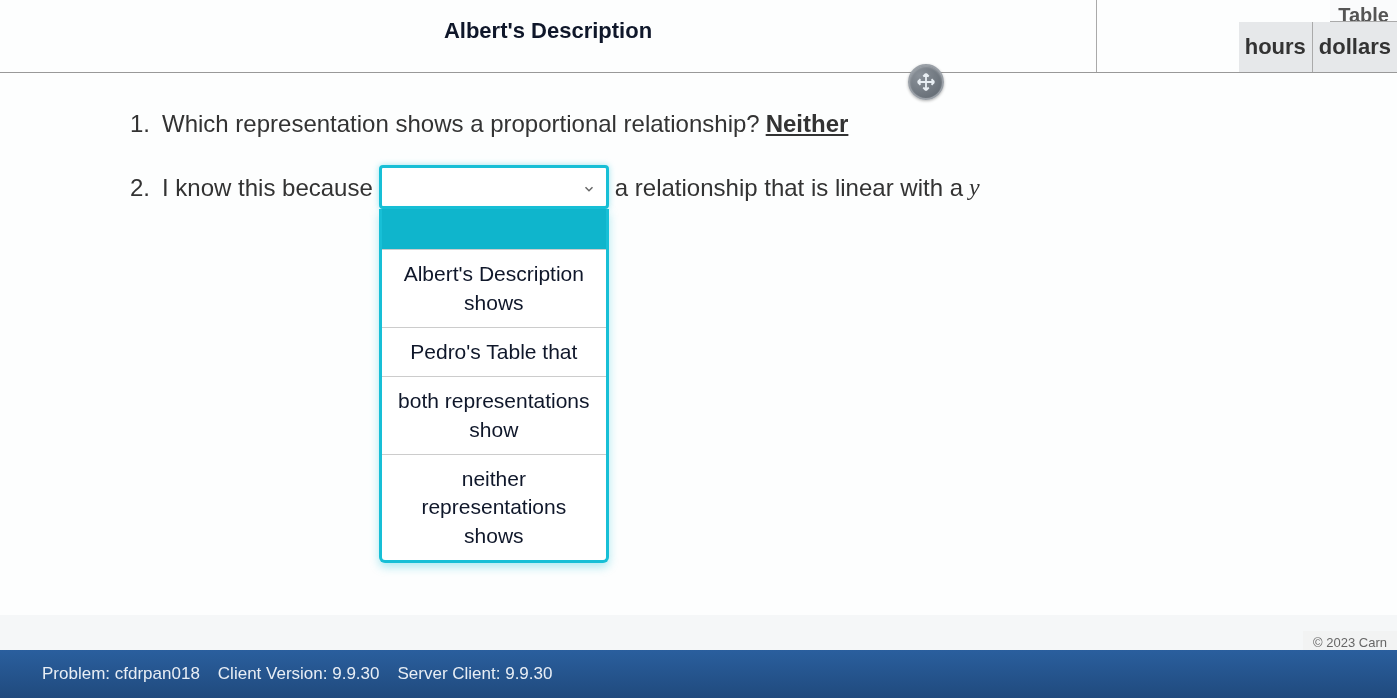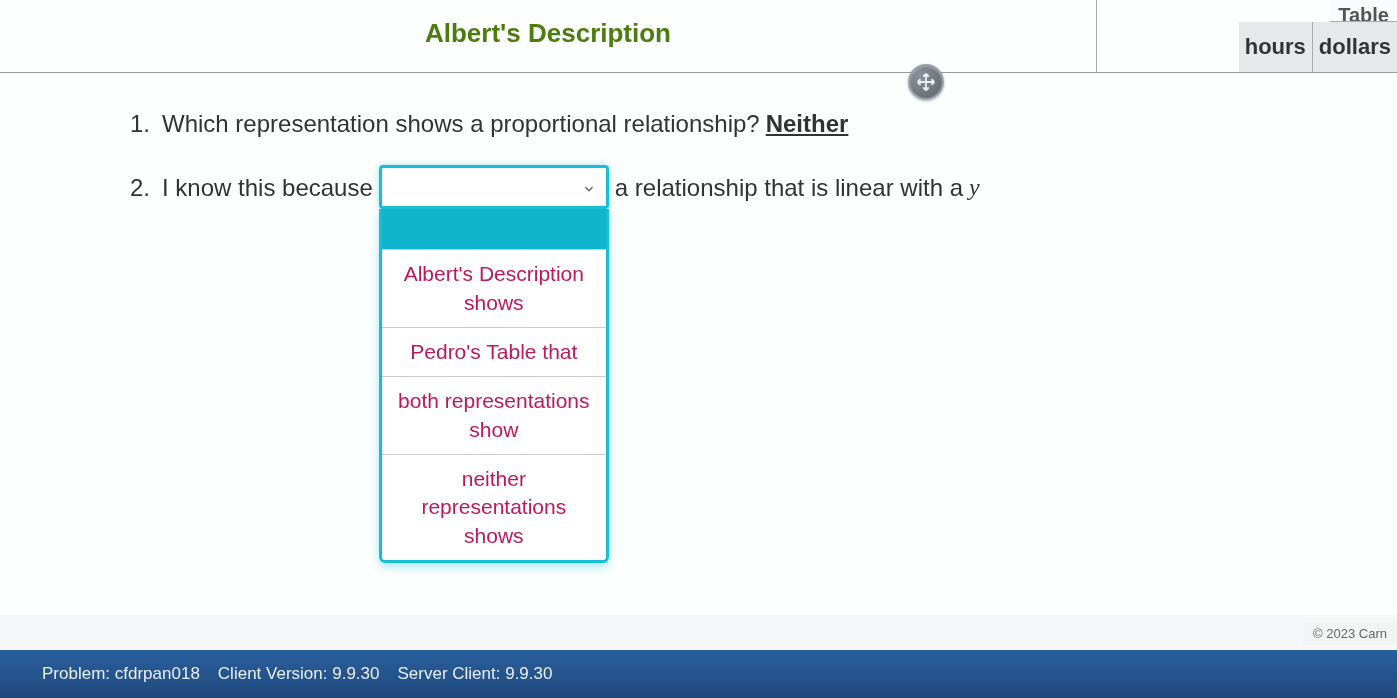--- a/index.html
+++ b/index.html
@@ -28,23 +28,23 @@
       width: 100%;
       border-bottom: 1px solid #999;
     }
     .left-header {
       flex: 1;
       text-align: center;
       padding: 18px 10px 22px 10px;
       border-right: 1px solid #aaa;
     }
     .left-header-title {
-      font-size: 26px;
+      font-size: 22px;
       font-weight: 700;
-      color: #4d7c0f;
+      color: #0f172a;
     }
     .right-table-head {
       width: 300px;
       display: flex;
       flex-direction: column;
       align-items: flex-end;
     }
     .right-table-title {
       text-align: center;
       padding: 4px 8px 4px 8px;
@@ -142,21 +142,21 @@
       border-top: none;
       border-radius: 0 0 6px 6px;
       box-shadow: 0 4px 10px rgba(23,191,214,0.35);
       overflow: hidden;
       z-index: 10;
     }
     .menu-item {
       padding: 10px 12px;
       text-align: center;
       font-size: 21px;
-      color: #be185d;
+      color: #0f172a;
       border-top: 1px solid #ccc;
       cursor: pointer;
       line-height: 1.35;
     }
     .menu-item.blank {
       background: #0fb5cc;
       height: 40px;
       border-top: none;
       padding: 0;
     }
@@ -181,21 +181,21 @@
     .footer-left {
       display: flex;
       gap: 18px;
       align-items: center;
       margin-left: 24px;
     }
     .footer-label { }
     .copyright-strip {
       position: absolute;
       right: 0;
-      bottom: 53px;
+      bottom: 44px;
       background: rgba(240,240,240,0.6);
       color: #666;
       font-size: 13px;
       padding: 4px 10px;
     }
   </style>
 </head>
 <body>
 
 <div class="content-area">

